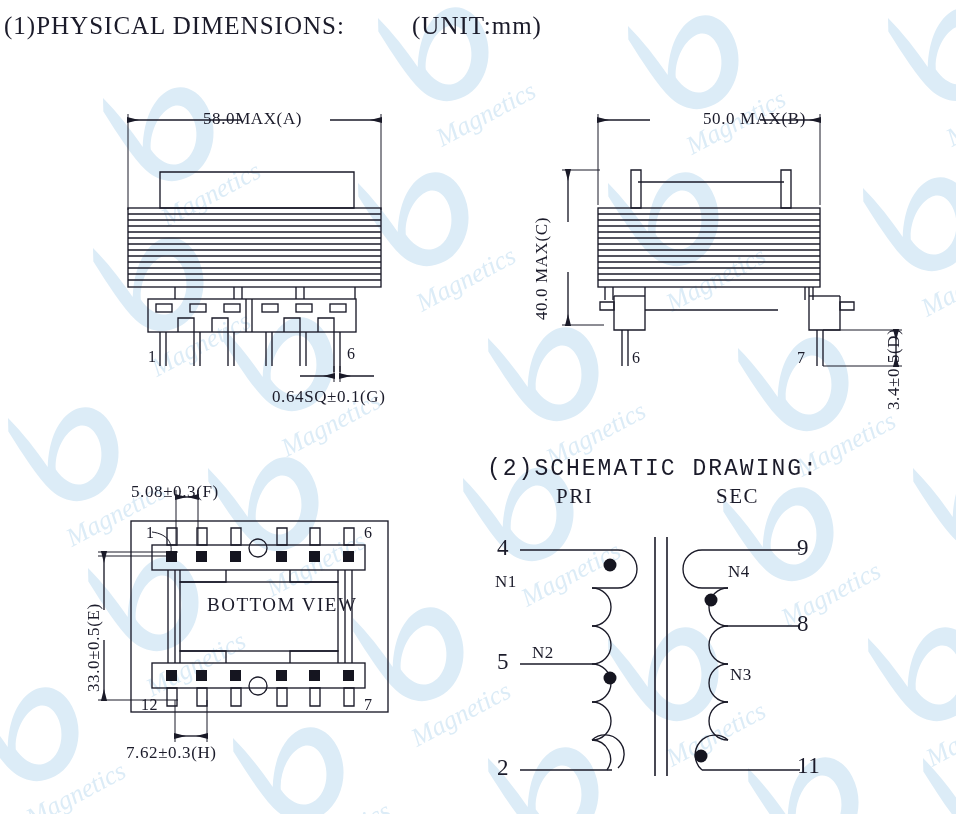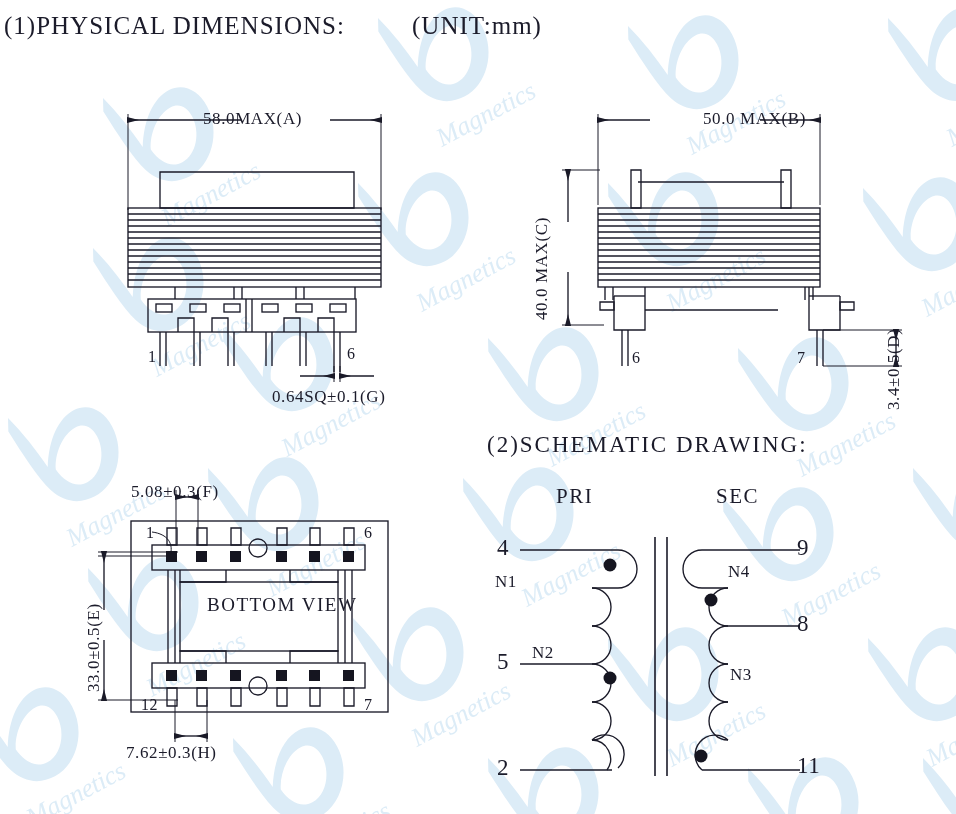--- a/index.html
+++ b/index.html
@@ -351,21 +351,21 @@
           <circle cx="711" cy="600" r="6.5" fill="#151520" stroke="none"></circle>
           <circle cx="701" cy="756" r="6.5" fill="#151520" stroke="none"></circle>
         </g>
 
       </g>
     </svg>
   </div>
 
   <div class="txt title" style="left:4px; top:12px;">(1)PHYSICAL DIMENSIONS:</div>
   <div class="txt title" style="left:412px; top:12px;">(UNIT:mm)</div>
-  <div class="txt title" style="left:487px; top:432px; font-size:23px; letter-spacing:2px;">(2)SCHEMATIC DRAWING:</div>
+  <div class="txt title" style="left:487px; top:456px; font-size:23px; letter-spacing:2px;font-family:Liberation Mono, monospace;">(2)SCHEMATIC DRAWING:</div>
 
   <div class="txt dim" style="left:203px; top:109px;">58.0MAX(A)</div>
   <div class="txt pinno" style="left:148px; top:348px;">1</div>
   <div class="txt pinno" style="left:347px; top:345px;">6</div>
   <div class="txt dim" style="left:272px; top:387px;">0.64SQ±0.1(G)</div>
 
   <div class="txt dim" style="left:673px; top:109px;margin-left:30px;">50.0 MAX(B)</div>
   <div class="txt dim rot90" style="left:532px; top:320px;">40.0 MAX(C)</div>
   <div class="txt dim rot90" style="left:884px; top:410px;">3.4±0.5(D)</div>
   <div class="txt pinno" style="left:632px; top:349px;">6</div>

